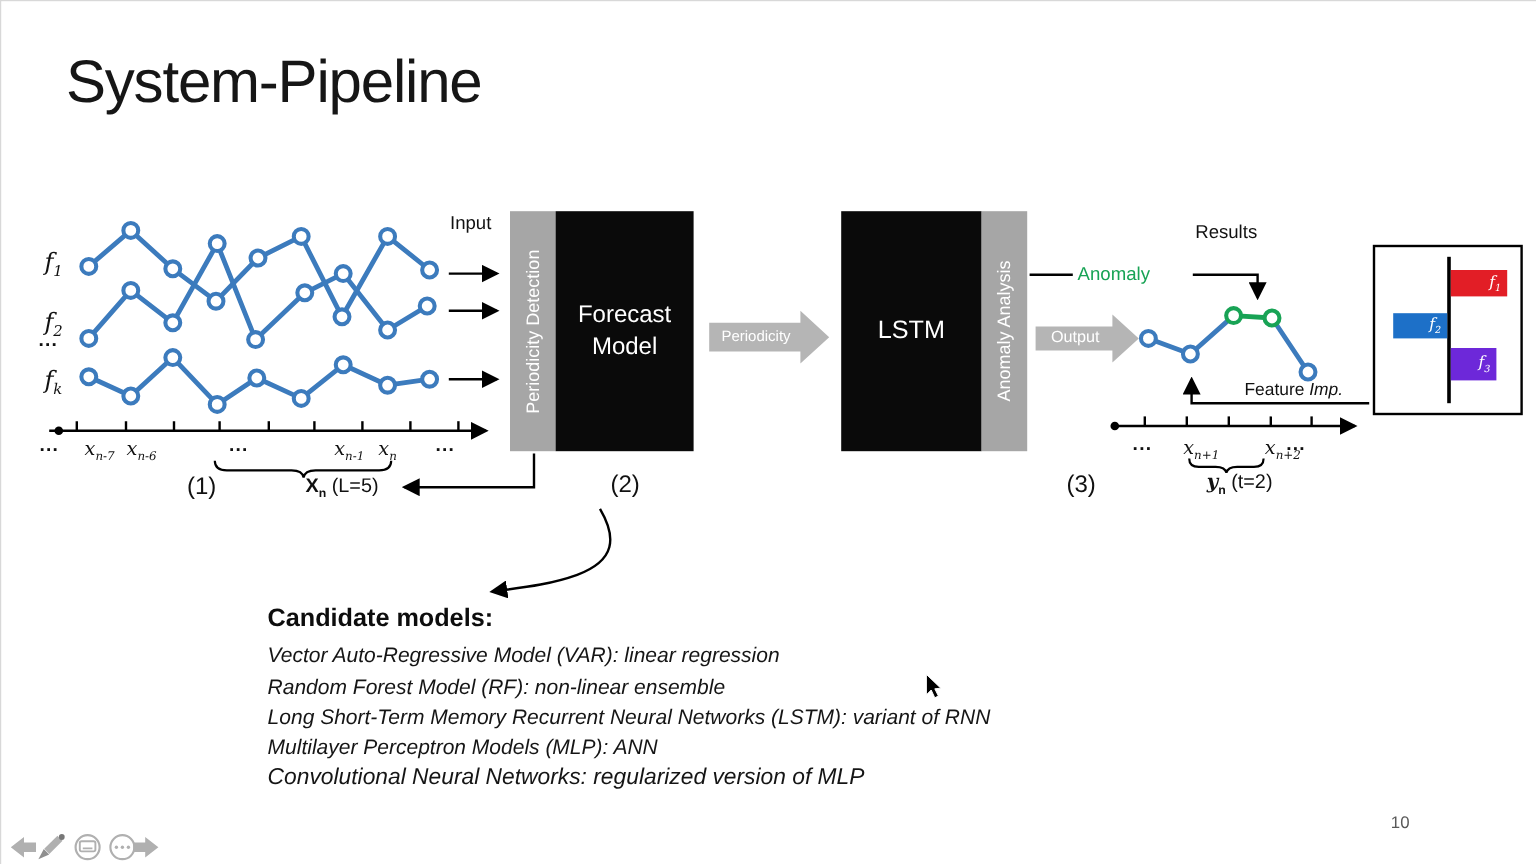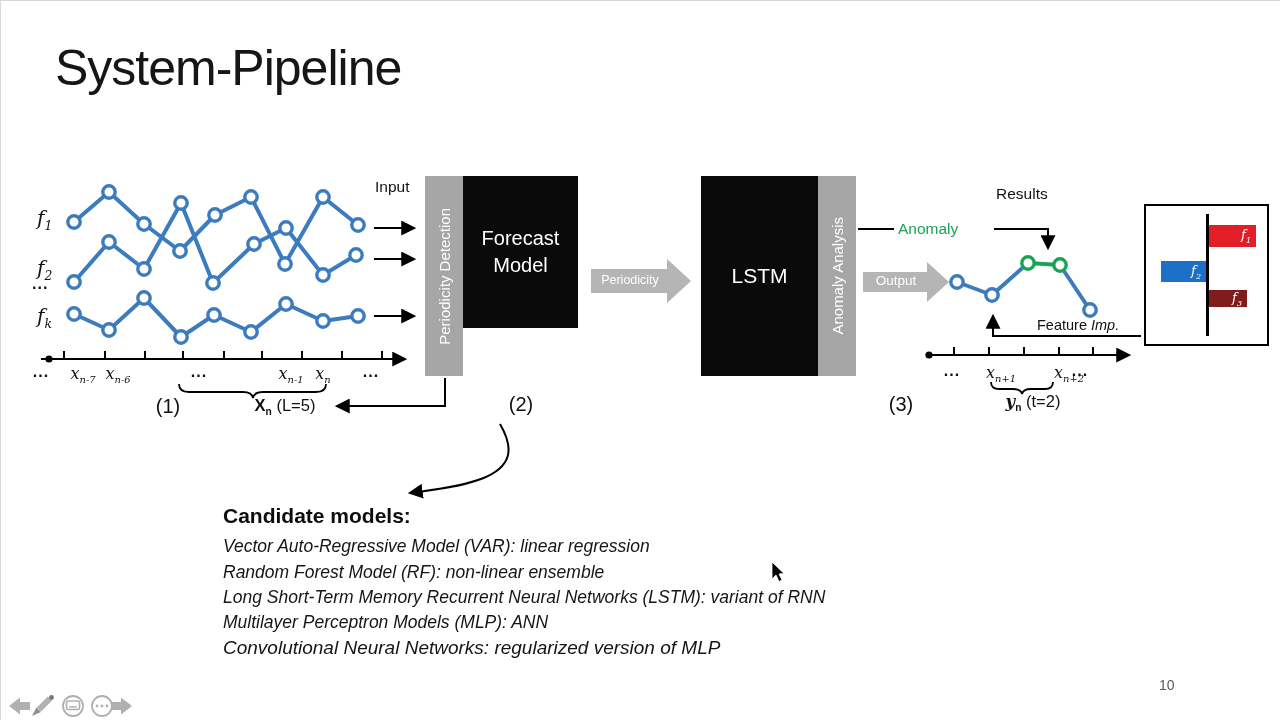--- a/index.html
+++ b/index.html
@@ -193,21 +193,21 @@
 <div class="abs tick dots" style="left:370px;top:362px;"><span>...</span></div>
 
 <div class="abs step" style="left:167px;top:394px;">(1)</div>
 <div class="abs bracelabel" style="left:284px;top:395px;"><span class="bx">X</span><sub class="bx">n</sub><span> (L=5)</span></div>
 
 <div class="abs smalllabel" style="left:374px;top:177px;">Input</div>
 
 <div class="abs vbar" style="left:424px;top:175px;width:38px;height:200px;">
   <span>Periodicity Detection</span>
 </div>
-<div class="abs blackbox" style="left:462px;top:175px;width:115px;height:152px;font-size:20px;line-height:27px;">
+<div class="abs blackbox" style="left:462px;top:175px;width:115px;height:200px;font-size:20px;line-height:27px;">
   <div>Forecast</div>
   <div>Model</div>
 </div>
 
 <div class="abs arrowtext" style="left:592px;top:272px;width:74px;font-size:12.5px;">Periodicity</div>
 
 <div class="abs blackbox" style="left:700px;top:175px;width:117px;height:200px;font-size:21px;">
   <div>LSTM</div>
 </div>
 <div class="abs vbar" style="left:817px;top:175px;width:38px;height:200px;">
@@ -222,21 +222,21 @@
 <div class="abs" id="featimp" style="left:1036px;top:316px;"><span>Feature </span><i>Imp.</i></div>
 
 <div class="abs" id="fi-box" style="left:1143px;top:203px;width:121px;height:138px;">
   <div class="abs" style="left:60px;top:8px;width:3px;height:122px;background:#000;"></div>
   <div class="fi-bar" style="left:63px;top:19px;width:47px;height:22px;background:#e21e26;">
       <span><span>f</span><sub>1</sub></span>
     </div>
   <div class="fi-bar" style="left:15px;top:55px;width:45px;height:21px;background:#1d70c8;">
       <span><span>f</span><sub>2</sub></span>
     </div>
-  <div class="fi-bar" style="left:63px;top:84px;width:38px;height:17px;background:#7f1d1d;padding-left:24px;">
+  <div class="fi-bar" style="left:63px;top:84px;width:38px;height:27px;background:#6d28d9;padding-left:24px;">
       <span><span>f</span><sub>3</sub></span>
     </div>
 </div>
 
 <div class="abs tick dots" style="left:951px;top:361px;"><span>...</span></div>
 <div class="abs tick math" style="left:1000px;top:362px;"><span>x</span><sub>n+1</sub></div>
 <div class="abs tick math" style="left:1068px;top:362px;text-align:center;"><span>x</span><sub>n+2</sub></div>
 <div class="abs tick dots" style="left:1079px;top:361px;"><span>...</span></div>
 
 <div class="abs step" style="left:900px;top:392px;">(3)</div>

